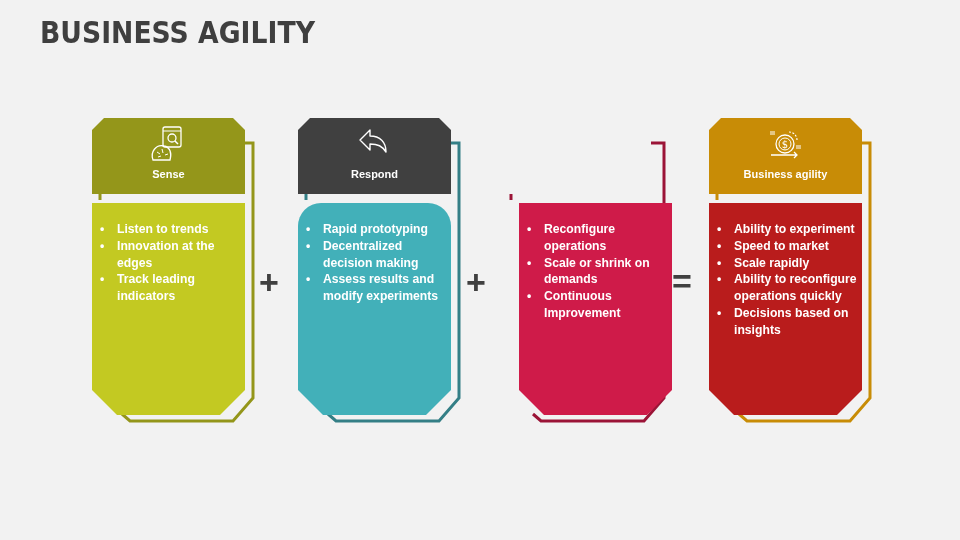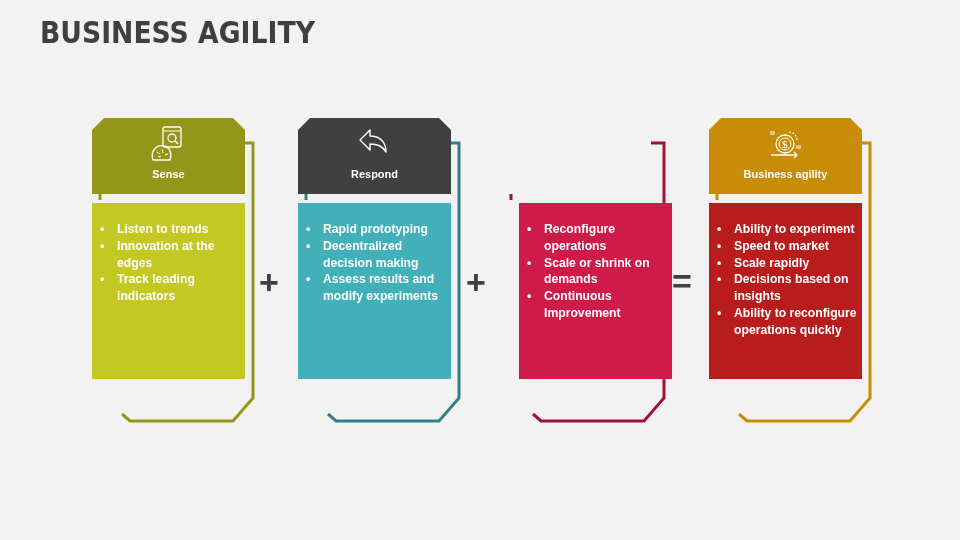--- a/index.html
+++ b/index.html
@@ -1,21 +1,21 @@
 <!DOCTYPE html>
 <html><head>
 <meta charset="utf-8">
 <style>
   html,body{margin:0;padding:0;}
   body{width:960px;height:540px;background:#f2f2f2;position:relative;overflow:hidden;font-family:"Liberation Sans",sans-serif;}
   .title{position:absolute;left:40px;top:14px;font-size:31px;font-weight:bold;color:#3f3f3f;letter-spacing:0px;font-family:"DejaVu Sans",sans-serif;transform:scaleX(0.86);transform-origin:left top;}
   .card{position:absolute;top:118px;width:153px;height:305px;}
   .outline{position:absolute;left:0;top:0;}
   .header{position:absolute;left:0;top:0;width:153px;height:76px;clip-path:polygon(12px 0,141px 0,153px 12px,153px 76px,0 76px,0 12px);}
-  .body{position:absolute;left:0;top:85px;width:153px;height:176px;clip-path:polygon(0 0,153px 0,153px 187px,128px 212px,25px 212px,0 187px);}
+  .body{position:absolute;left:0;top:85px;width:153px;height:212px;clip-path:polygon(0 0,153px 0,153px 187px,128px 212px,25px 212px,0 187px);}
   .hlabel{position:absolute;left:0;width:153px;top:50px;text-align:center;color:#fff;font-weight:bold;font-size:11px;}
   .icon{position:absolute;left:56px;top:6px;width:40px;height:40px;}
   ul{margin:0;padding:0;list-style:none;position:absolute;left:8px;top:18px;width:142px;}
   li{position:relative;padding-left:17px;color:#fff;font-size:12.2px;line-height:16.8px;font-weight:bold;}
   li::before{content:"•";position:absolute;left:0;top:0;}
   .op{position:absolute;font-size:34px;font-weight:bold;color:#404040;line-height:1;}
 </style>
 </head>
 <body>
 
@@ -52,21 +52,21 @@
   <svg class="outline" width="170" height="310">
     <polyline points="8,76 8,82" fill="none" stroke="#347f86" stroke-width="3"></polyline>
     <polyline points="148,25 161,25 161,280 141,303 38,303 30,296" fill="none" stroke="#347f86" stroke-width="3"></polyline>
   </svg>
   <div class="header" style="background:#404040;">
     <svg class="icon" viewBox="0 0 40 40">
       <path d="M6 16 L16 6 L16 12 C26 12,32 18,32 28 C28 22,24 20,16 20 L16 26 Z" fill="none" stroke="#fff" stroke-width="1.4" stroke-linejoin="round"></path>
     </svg>
     <div class="hlabel">Respond</div>
   </div>
-  <div class="body" style="background:#42b0b9;">
+  <div class="body" style="background:#42b0b9;border-radius:23px;">
     <ul>
       <li>Rapid prototyping</li>
       <li>Decentralized decision making</li>
       <li>Assess results and modify experiments</li>
     </ul>
   </div>
 </div>
 
 <div class="op" style="left:466px;top:265px;">+</div>
 
@@ -103,17 +103,17 @@
       <line x1="31" y1="22" x2="36" y2="22" stroke="#fff" stroke-width="1"></line>
       <line x1="31" y1="24" x2="36" y2="24" stroke="#fff" stroke-width="1"></line>
     </svg>
     <div class="hlabel">Business agility</div>
   </div>
   <div class="body" style="background:#b91c1c;">
     <ul>
       <li>Ability to experiment</li>
       <li>Speed to market</li>
       <li>Scale rapidly</li>
+      <li>Ability to reconfigure operations quickly</li>
       <li>Decisions based on insights</li>
-      <li>Ability to reconfigure operations quickly</li>
     </ul>
   </div>
 </div>
 
 </body></html>

